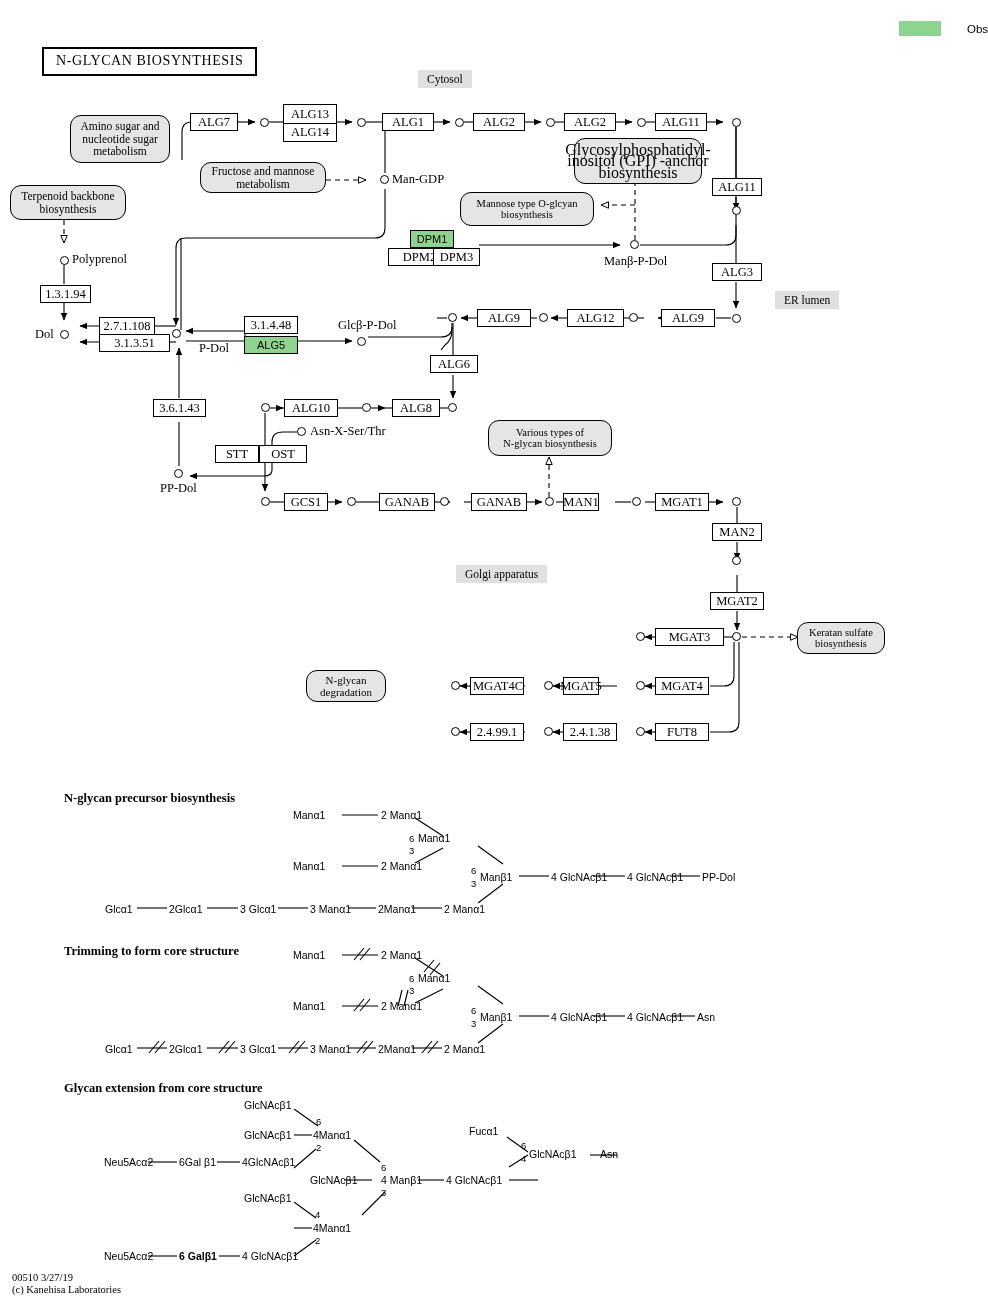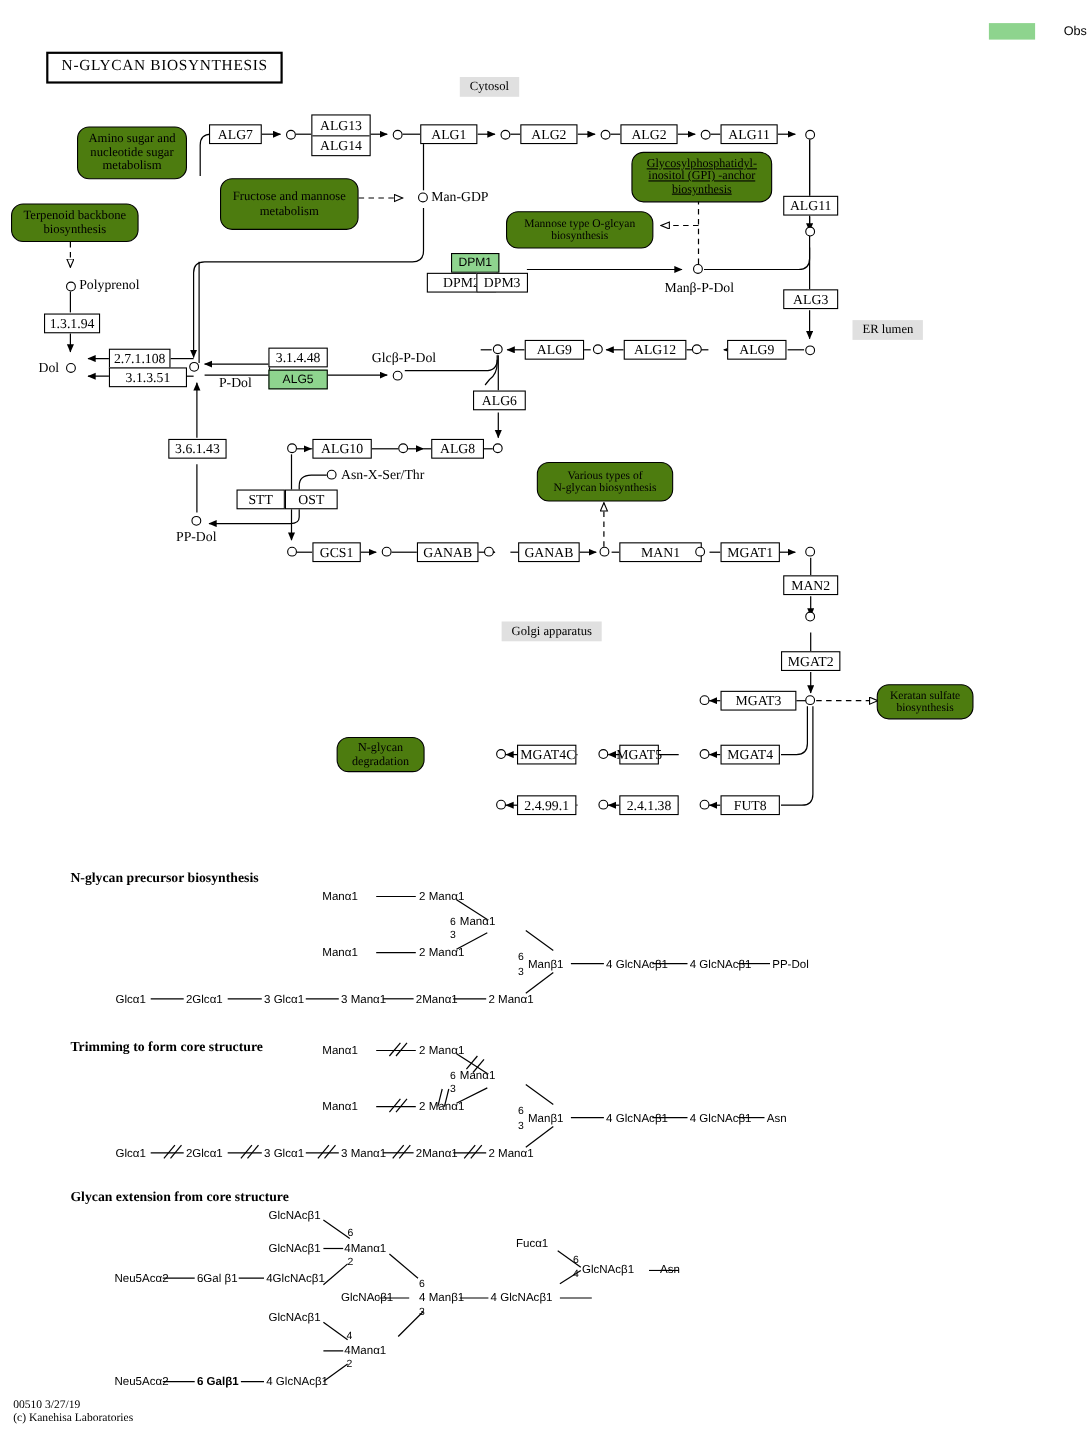--- a/index.html
+++ b/index.html
@@ -18,21 +18,21 @@
   .erect.clip{overflow:hidden;justify-content:flex-start;padding-left:2px;}
 
   
   .stack{position:absolute;box-sizing:border-box;border:1px solid #000;background:#fff;}
   .stack > div{box-sizing:border-box;height:18px;display:flex;align-items:center;
                justify-content:center;font-size:12.5px;white-space:nowrap;}
   .stack > div + div{border-top:1px solid #000;}
 
   
   .maplink{position:absolute;box-sizing:border-box;border:1px solid #000;border-radius:11px;
-           background:#4d7c0f;font-size:11.5px;line-height:12.5px;padding:2px 6px;
+           background:#e5e5e5;font-size:11.5px;line-height:12.5px;padding:2px 6px;
            display:flex;align-items:center;justify-content:center;text-align:center;}
 
   
   .compart{position:absolute;background:#e0e0e0;font-size:11.5px;
            padding:3px 9px;white-space:nowrap;}
 
   
   .cpd{position:absolute;width:9px;height:9px;border:1.3px solid #000;border-radius:50%;
        background:#fff;box-sizing:border-box;}
 
@@ -291,27 +291,27 @@
     <span style="white-space:pre-line">Amino sugar and
 nucleotide sugar
 metabolism</span>
   </div>
 
   <div class="maplink" style="left:10px;top:185px;width:116px;height:35px;">
     <span style="white-space:pre-line">Terpenoid backbone
 biosynthesis</span>
   </div>
 
-  <div class="maplink" style="left:200px;top:162px;width:126px;height:47px;">
+  <div class="maplink" style="left:200px;top:162px;width:126px;height:31px;">
     <span style="white-space:pre-line">Fructose and mannose
 metabolism</span>
   </div>
 
   <div class="maplink" style="left:574px;top:138px;width:128px;height:46px;">
-    <span style="white-space:pre-line;font-size:11px;line-height:11.5px;text-decoration:underline;">Glycosylphosphatidyl-
+    <span style="white-space:pre-line;font-size:16px;line-height:11.5px;">Glycosylphosphatidyl-
 inositol (GPI) -anchor
 biosynthesis</span>
   </div>
 
   <div class="maplink" style="left:460px;top:192px;width:134px;height:34px;">
     <span style="white-space:pre-line;font-size:10.5px;line-height:11.5px;">Mannose type O-glcyan
 biosynthesis</span>
   </div>
 
   <div class="maplink" style="left:488px;top:420px;width:124px;height:36px;">
@@ -363,21 +363,21 @@
   <div class="erect" style="left:284px;top:399px;width:54px;">ALG10</div>
 
   <div class="erect" style="left:153px;top:399px;width:53px;">3.6.1.43</div>
 
   <div class="erect" style="left:215px;top:445px;width:44px;">STT</div>
   <div class="erect" style="left:259px;top:445px;width:48px;">OST</div>
 
   <div class="erect" style="left:284px;top:493px;width:44px;">GCS1</div>
   <div class="erect" style="left:379px;top:493px;width:56px;">GANAB</div>
   <div class="erect" style="left:471px;top:493px;width:56px;">GANAB</div>
-  <div class="erect" style="left:563px;top:493px;width:75px;">MAN1</div>
+  <div class="erect" style="left:563px;top:493px;width:36px;">MAN1</div>
   <div class="erect" style="left:655px;top:493px;width:54px;">MGAT1</div>
 
   <div class="erect" style="left:712px;top:523px;width:50px;">MAN2</div>
   <div class="erect" style="left:710px;top:592px;width:54px;">MGAT2</div>
 
   <div class="erect" style="left:655px;top:628px;width:69px;">MGAT3</div>
 
   <div class="erect clip" style="left:470px;top:677px;width:54px;">MGAT4C</div>
   <div class="erect" style="left:563px;top:677px;width:36px;">MGAT5</div>
   <div class="erect" style="left:655px;top:677px;width:54px;">MGAT4</div>

